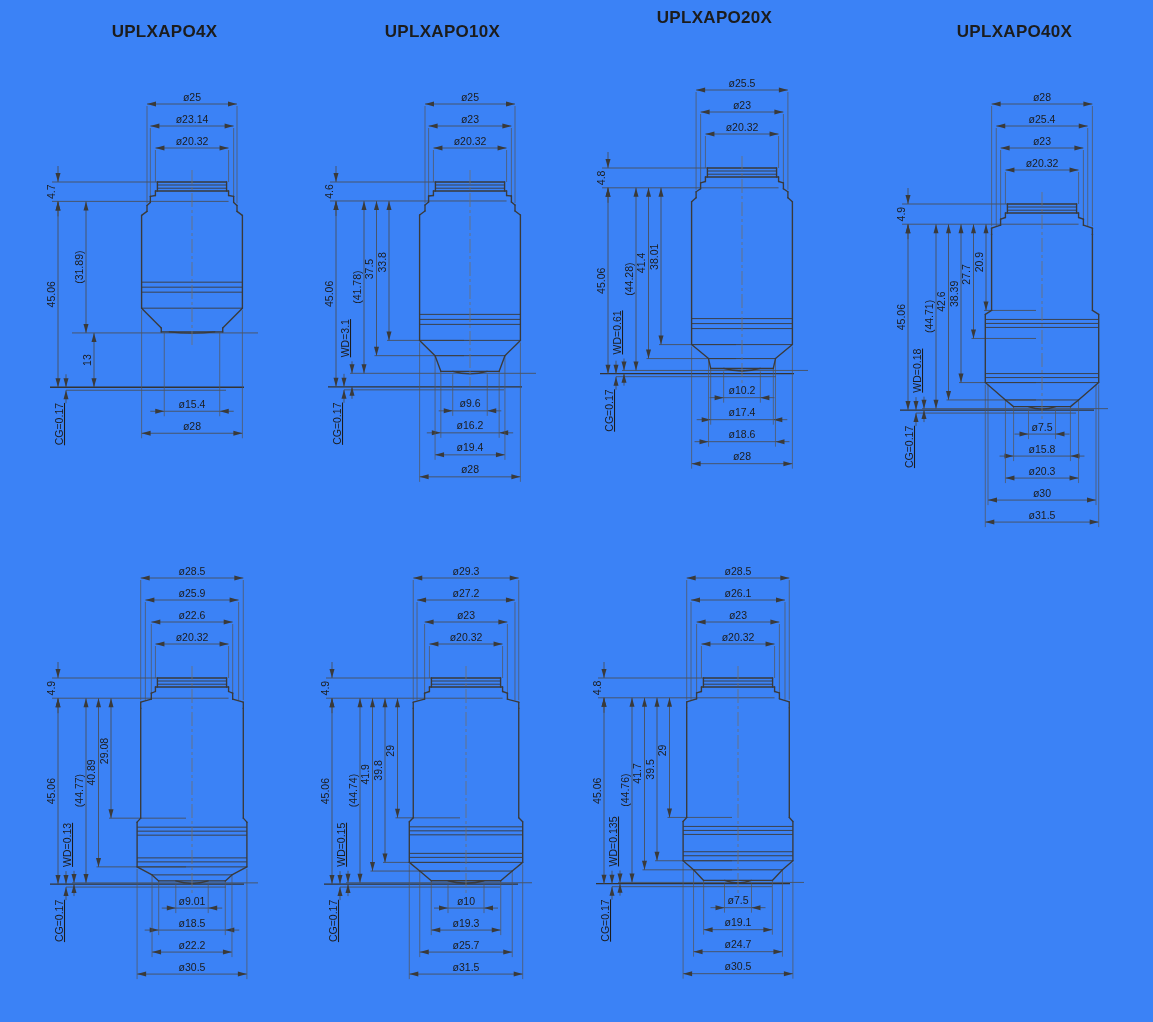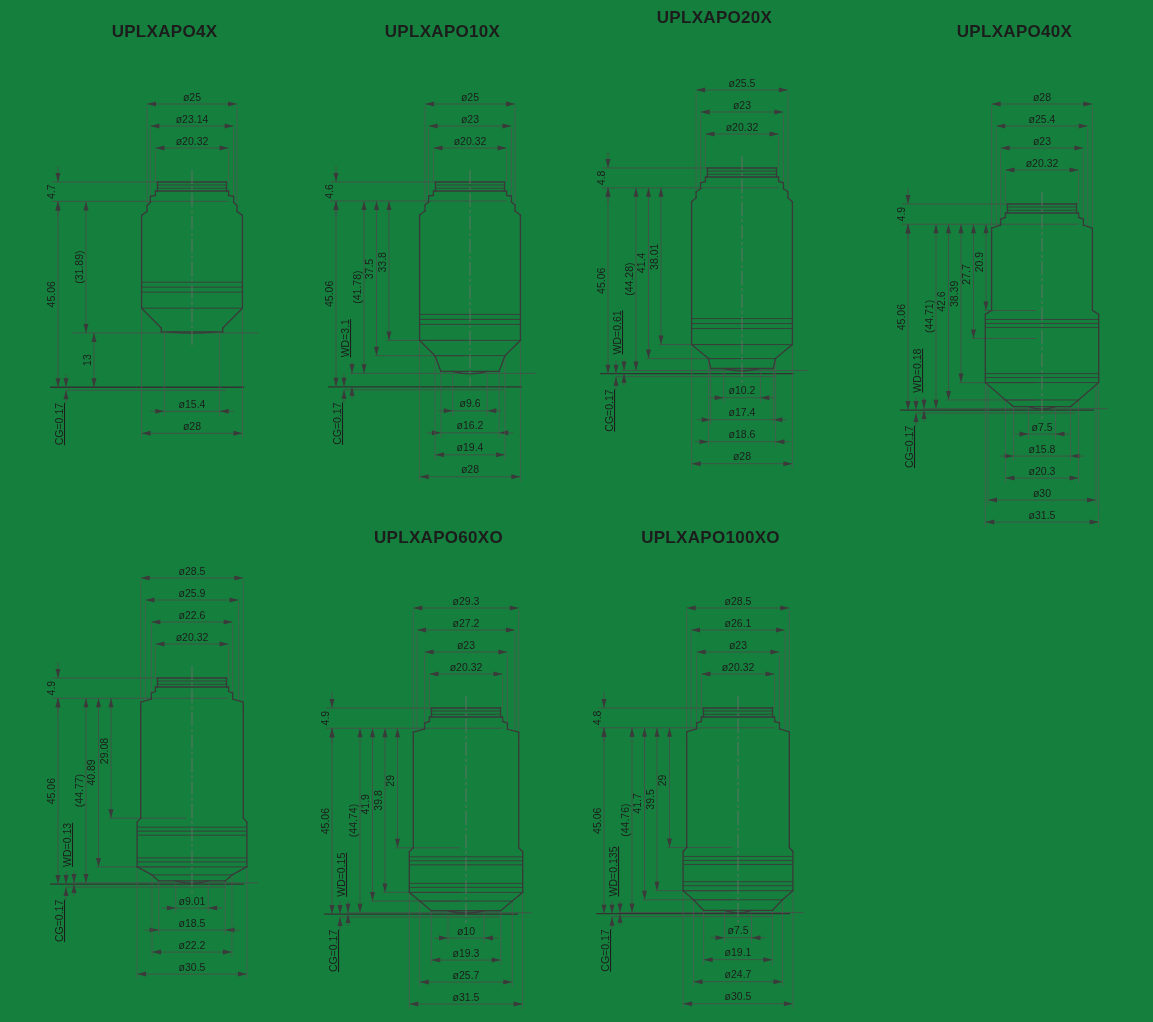--- a/index.html
+++ b/index.html
@@ -1,16 +1,16 @@
 <!DOCTYPE html>
 <html><head>
 <meta charset="utf-8">
 <style>
   html,body{margin:0;padding:0;background:#fff;}
-  .page{position:relative;width:1153px;height:1022px;background:#15803d;overflow:hidden;
+  .page{position:relative;width:1153px;height:1022px;background:#3b82f6;overflow:hidden;
         font-family:"Liberation Sans", sans-serif;}
   .cell{position:absolute;width:285px;}
   .title{height:36px;width:285px;text-align:center;font-size:17px;font-weight:bold;
          color:#1c1c1c;letter-spacing:.3px;padding-top:8px;box-sizing:border-box;}
   .row2 .title{height:30px;padding-top:4px;}
   svg{display:block;}
   svg text{font-family:"Liberation Sans", sans-serif;font-size:10.5px;fill:#1c1c1c;}
   svg text.ul{text-decoration:underline;}
   .b{stroke:#3a3a3a;stroke-width:1.35;fill:none;stroke-linecap:round;}
   .b2{stroke:#3a3a3a;stroke-width:0.9;fill:none;}
@@ -616,21 +616,20 @@
         <line x1="224.9" y1="342.88375" x2="209.96" y2="350.88625" class="b"></line>
         <line x1="130.04" y1="350.88625" x2="209.96" y2="350.88625" class="b2"></line>
         <line x1="130.04" y1="350.88625" x2="136.7" y2="356.88875" class="b"></line>
         <line x1="209.96" y1="350.88625" x2="203.3" y2="356.88875" class="b"></line>
         <line x1="136.7" y1="356.88875" x2="203.3" y2="356.88875" class="b"></line>
         <path class="b" d="M 153.782 356.88875 Q 170 361.88875 186.218 356.88875"></path>
         <line x1="170" y1="142" x2="170" y2="371.88875" class="cl"></line>
       </svg>
   </div>
   <div class="cell row2" style="left:296px;top:524px">
-    <div class="title">UPLXAPO60XO</div>
     <svg width="285" height="470">
         <line x1="30" y1="154" x2="135.424" y2="154" class="t"></line>
         <line x1="30" y1="174.2125" x2="206.576" y2="174.2125" class="t"></line>
         <line x1="28" y1="360.08500000000004" x2="222" y2="360.08500000000004" class="m"></line>
         <line x1="44" y1="363.08500000000004" x2="204" y2="363.08500000000004" class="t"></line>
         <line x1="50" y1="358.765" x2="236" y2="358.765" class="t"></line>
         <text x="170" y="50.5" text-anchor="middle" class="">ø29.3</text>
         <line x1="117.25999999999999" y1="54" x2="222.74" y2="54" class="t"></line>
         <polygon class="ah" points="117.25999999999999,54 126.25999999999999,51.5 126.25999999999999,56.5"></polygon>
         <polygon class="ah" points="222.74,54 213.74,51.5 213.74,56.5"></polygon>
@@ -748,21 +747,20 @@
         <line x1="226.7" y1="338.3875" x2="216.26" y2="347.05" class="b"></line>
         <line x1="123.74000000000001" y1="347.05" x2="216.26" y2="347.05" class="b2"></line>
         <line x1="123.74000000000001" y1="347.05" x2="135.26" y2="356.765" class="b"></line>
         <line x1="216.26" y1="347.05" x2="204.74" y2="356.765" class="b"></line>
         <line x1="135.26" y1="356.765" x2="204.74" y2="356.765" class="b"></line>
         <path class="b" d="M 152 356.765 Q 170 361.765 188 356.765"></path>
         <line x1="170" y1="142" x2="170" y2="371.765" class="cl"></line>
       </svg>
   </div>
   <div class="cell row2" style="left:568px;top:524px">
-    <div class="title">UPLXAPO100XO</div>
     <svg width="285" height="470">
         <line x1="30" y1="154" x2="135.424" y2="154" class="t"></line>
         <line x1="30" y1="173.8" x2="206.576" y2="173.8" class="t"></line>
         <line x1="28" y1="359.6725" x2="222" y2="359.6725" class="m"></line>
         <line x1="44" y1="362.6725" x2="204" y2="362.6725" class="t"></line>
         <line x1="50" y1="358.435" x2="236" y2="358.435" class="t"></line>
         <text x="170" y="50.5" text-anchor="middle" class="">ø28.5</text>
         <line x1="118.69999999999999" y1="54" x2="221.3" y2="54" class="t"></line>
         <polygon class="ah" points="118.69999999999999,54 127.69999999999999,51.5 127.69999999999999,56.5"></polygon>
         <polygon class="ah" points="221.3,54 212.3,51.5 212.3,56.5"></polygon>

